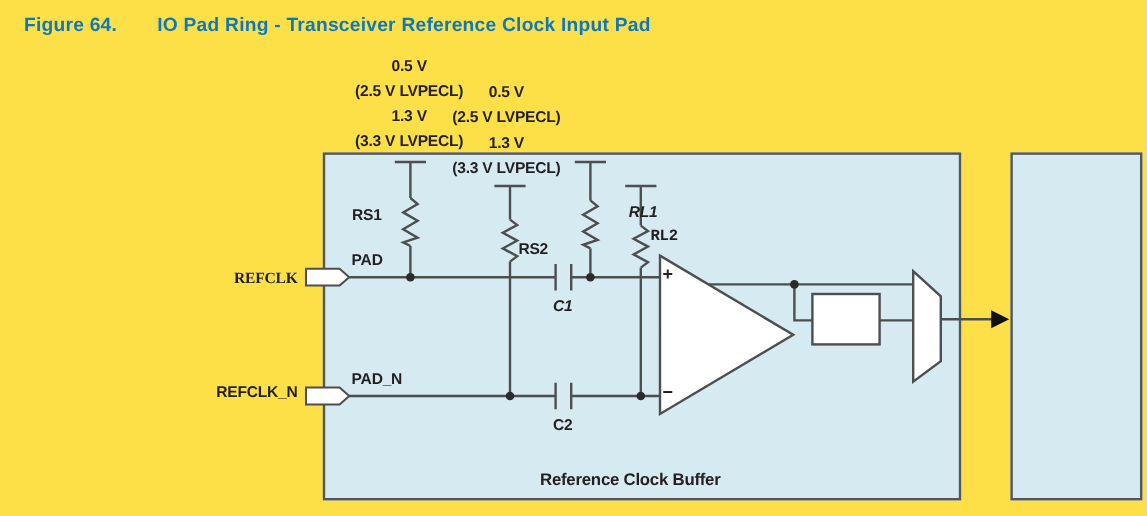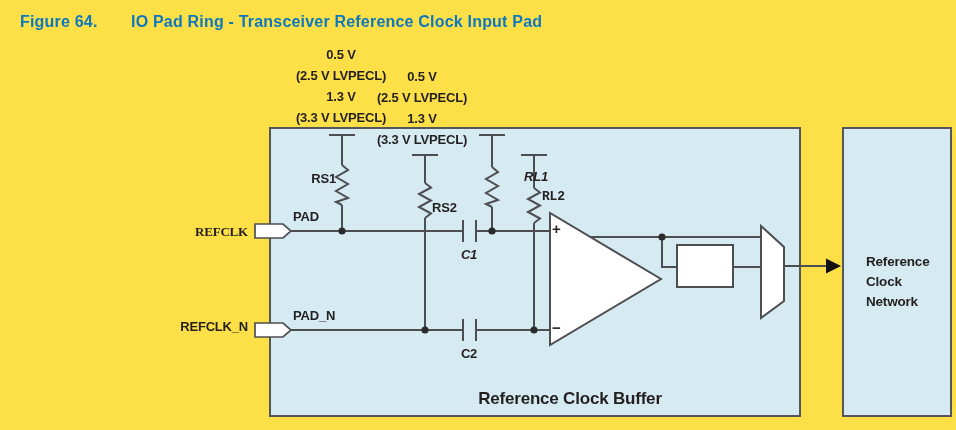--- a/index.html
+++ b/index.html
@@ -24,34 +24,34 @@
   .wires{position:absolute;left:0;top:0;z-index:2;}
   
   .lbl{
     position:absolute;z-index:3;color:#231f20;font-weight:bold;font-size:13px;
     letter-spacing:-0.2px;white-space:nowrap;line-height:14px;
   }
   .pre{white-space:pre-line;}
   .vgroup{width:140px;text-align:center;line-height:21px;}
   .vg1{left:271px;top:44px;}
   .vg2{left:352px;top:66px;}
-  .lbl-rs1{left:296px;top:172px;width:40px;text-align:right;}
+  .lbl-rs1{left:278px;top:172px;width:40px;text-align:right;}
   .lbl-rs2{left:432px;top:201px;}
   .lbl-rl1{left:524px;top:170px;font-style:italic;}
   .lbl-rl2{left:542px;top:190px;font-family:Liberation Mono, monospace;}
   .lbl-c1{left:455px;top:248px;width:28px;text-align:center;font-style:italic;}
   .lbl-c2{left:455px;top:347px;width:28px;text-align:center;}
   .lbl-pad{left:293px;top:210px;}
   .lbl-padn{left:293px;top:309px;}
   .lbl-refclk{left:180px;top:225px;width:68px;text-align:right;font-family:Liberation Serif, serif;}
   .lbl-refclkn{left:162px;top:320px;width:86px;text-align:right;}
   .lbl-plus{left:552px;top:222px;font-size:15px;}
   .lbl-minus{left:552px;top:321px;font-size:15px;}
   .lbl-divide{left:677px;top:250px;width:56px;text-align:center;line-height:17px;}
-  .lbl-buffer{left:450px;top:392px;width:240px;text-align:center;font-size:17px;}
+  .lbl-buffer{left:450px;top:392px;width:240px;font-size:14px;}
   .lbl-network{left:866px;top:252px;line-height:20px;font-size:13.5px;}
 </style>
 </head>
 <body>
 
 <div class="page">
 
   <div class="fig-label">Figure 64.</div>
   <div class="fig-title">IO Pad Ring - Transceiver Reference Clock Input Pad</div>
 
@@ -129,17 +129,14 @@
   <div class="lbl lbl-refclk">REFCLK</div>
   <div class="lbl lbl-refclkn">REFCLK_N</div>
   <div class="lbl lbl-pad">PAD</div>
   <div class="lbl lbl-padn">PAD_N</div>
 
   <div class="lbl lbl-plus">+</div>
   <div class="lbl lbl-minus">−</div>
 
 
   <div class="lbl lbl-buffer">Reference Clock Buffer</div>
-  <div class="lbl pre lbl-network">Reference
-Clock
-Network</div>
 
 </div>
 
 </body></html>

